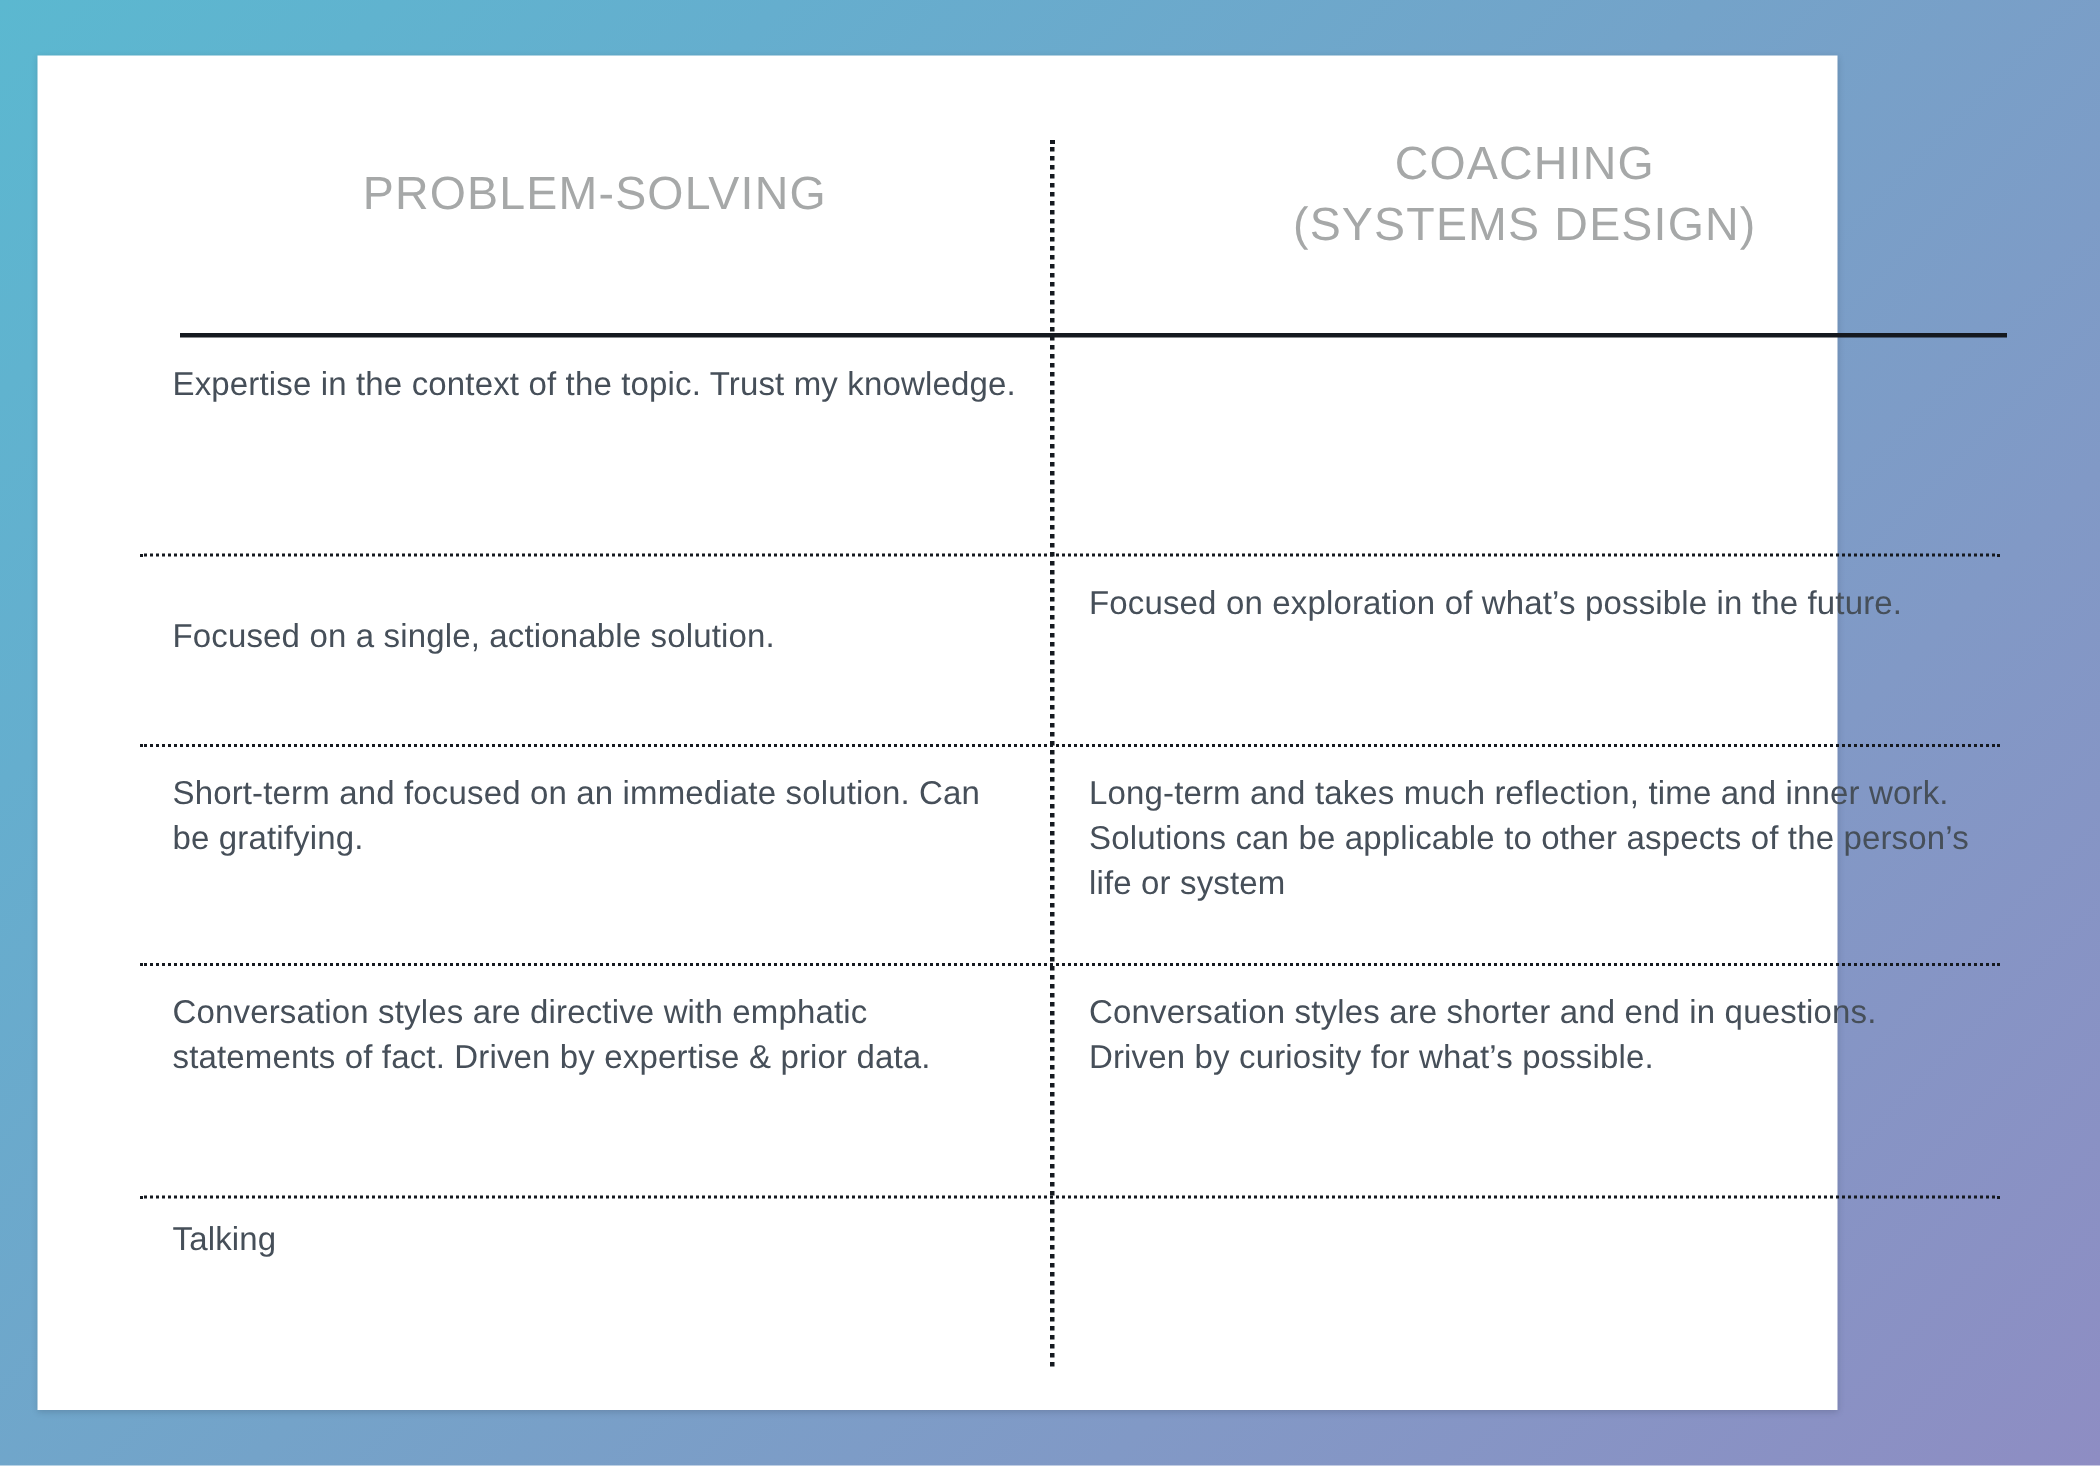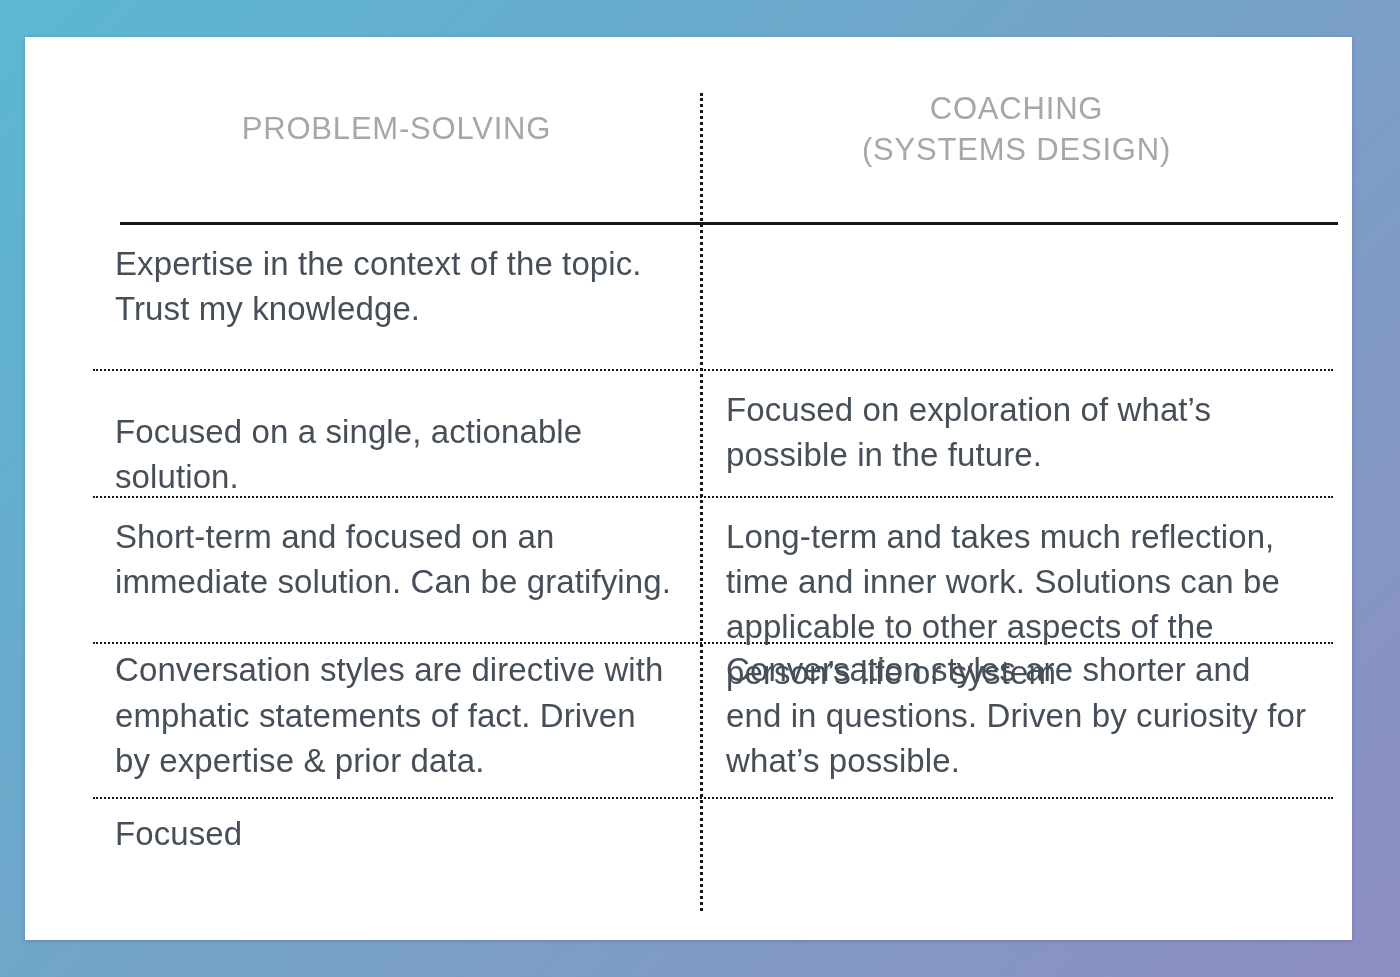--- a/index.html
+++ b/index.html
@@ -23,21 +23,21 @@
   #slide {
     position: relative;
     width: 1400px;
     height: 977px;
   }
 
   #card {
     position: absolute;
     left: 25px;
     top: 37px;
-    width: 1327px;
+    width: 1200px;
     height: 903px;
     background: #ffffff;
     box-shadow: 0 1px 4px rgba(40,50,70,0.22);
   }
 
   
   .ctable {
     position: absolute;
     left: 68px;
     top: 0px;
@@ -105,31 +105,31 @@
     position: relative;
     display: flex;
     width: 1240px;
     border-bottom: 2px dotted #15191f;
   }
   .row:last-child { border-bottom: none; }
 
   .cell {
     padding: 16px 20px 14px 22px;
     color: #464f59;
-    font-size: 33px;
+    font-size: 22px;
     line-height: 1.37;
     letter-spacing: 0.1px;
   }
   .cell-left  { width: 607px; }
   .cell-right { width: 633px; padding-left: 26px; }
 
   .row-1 { height: 146px; }
   .row-2 { height: 146px; }
   .row-3 { height: 127px; }
-  .row-4 { height: 155px; align-items: flex-end; }
+  .row-4 { height: 155px; }
   .row-5 { height: 150px; }
 
   .row-3 .cell-left  { padding-top: 38px; }
   .row-3 .cell-right { padding-top: 16px; }
   .row-5 .cell-left  { padding-top: 12px; }
   .row-5 .cell-right { padding-top: 42px; }
 
   .cell p { margin: 0; }
 </style>
 </head>
@@ -186,20 +186,20 @@
           <div class="cell cell-left">
             <p>Conversation styles are directive with emphatic statements of fact. Driven by expertise &amp; prior data.</p>
           </div>
           <div class="cell cell-right">
             <p>Conversation styles are shorter and end in questions. Driven by curiosity for what’s possible.</p>
           </div>
         </div>
 
         <div class="row row-5">
           <div class="cell cell-left">
-            <p>Focused</p>
+            <p>Talking</p>
           </div>
         </div>
 
       </div>
     </div>
   </div>
 </div>
 
 </body></html>

